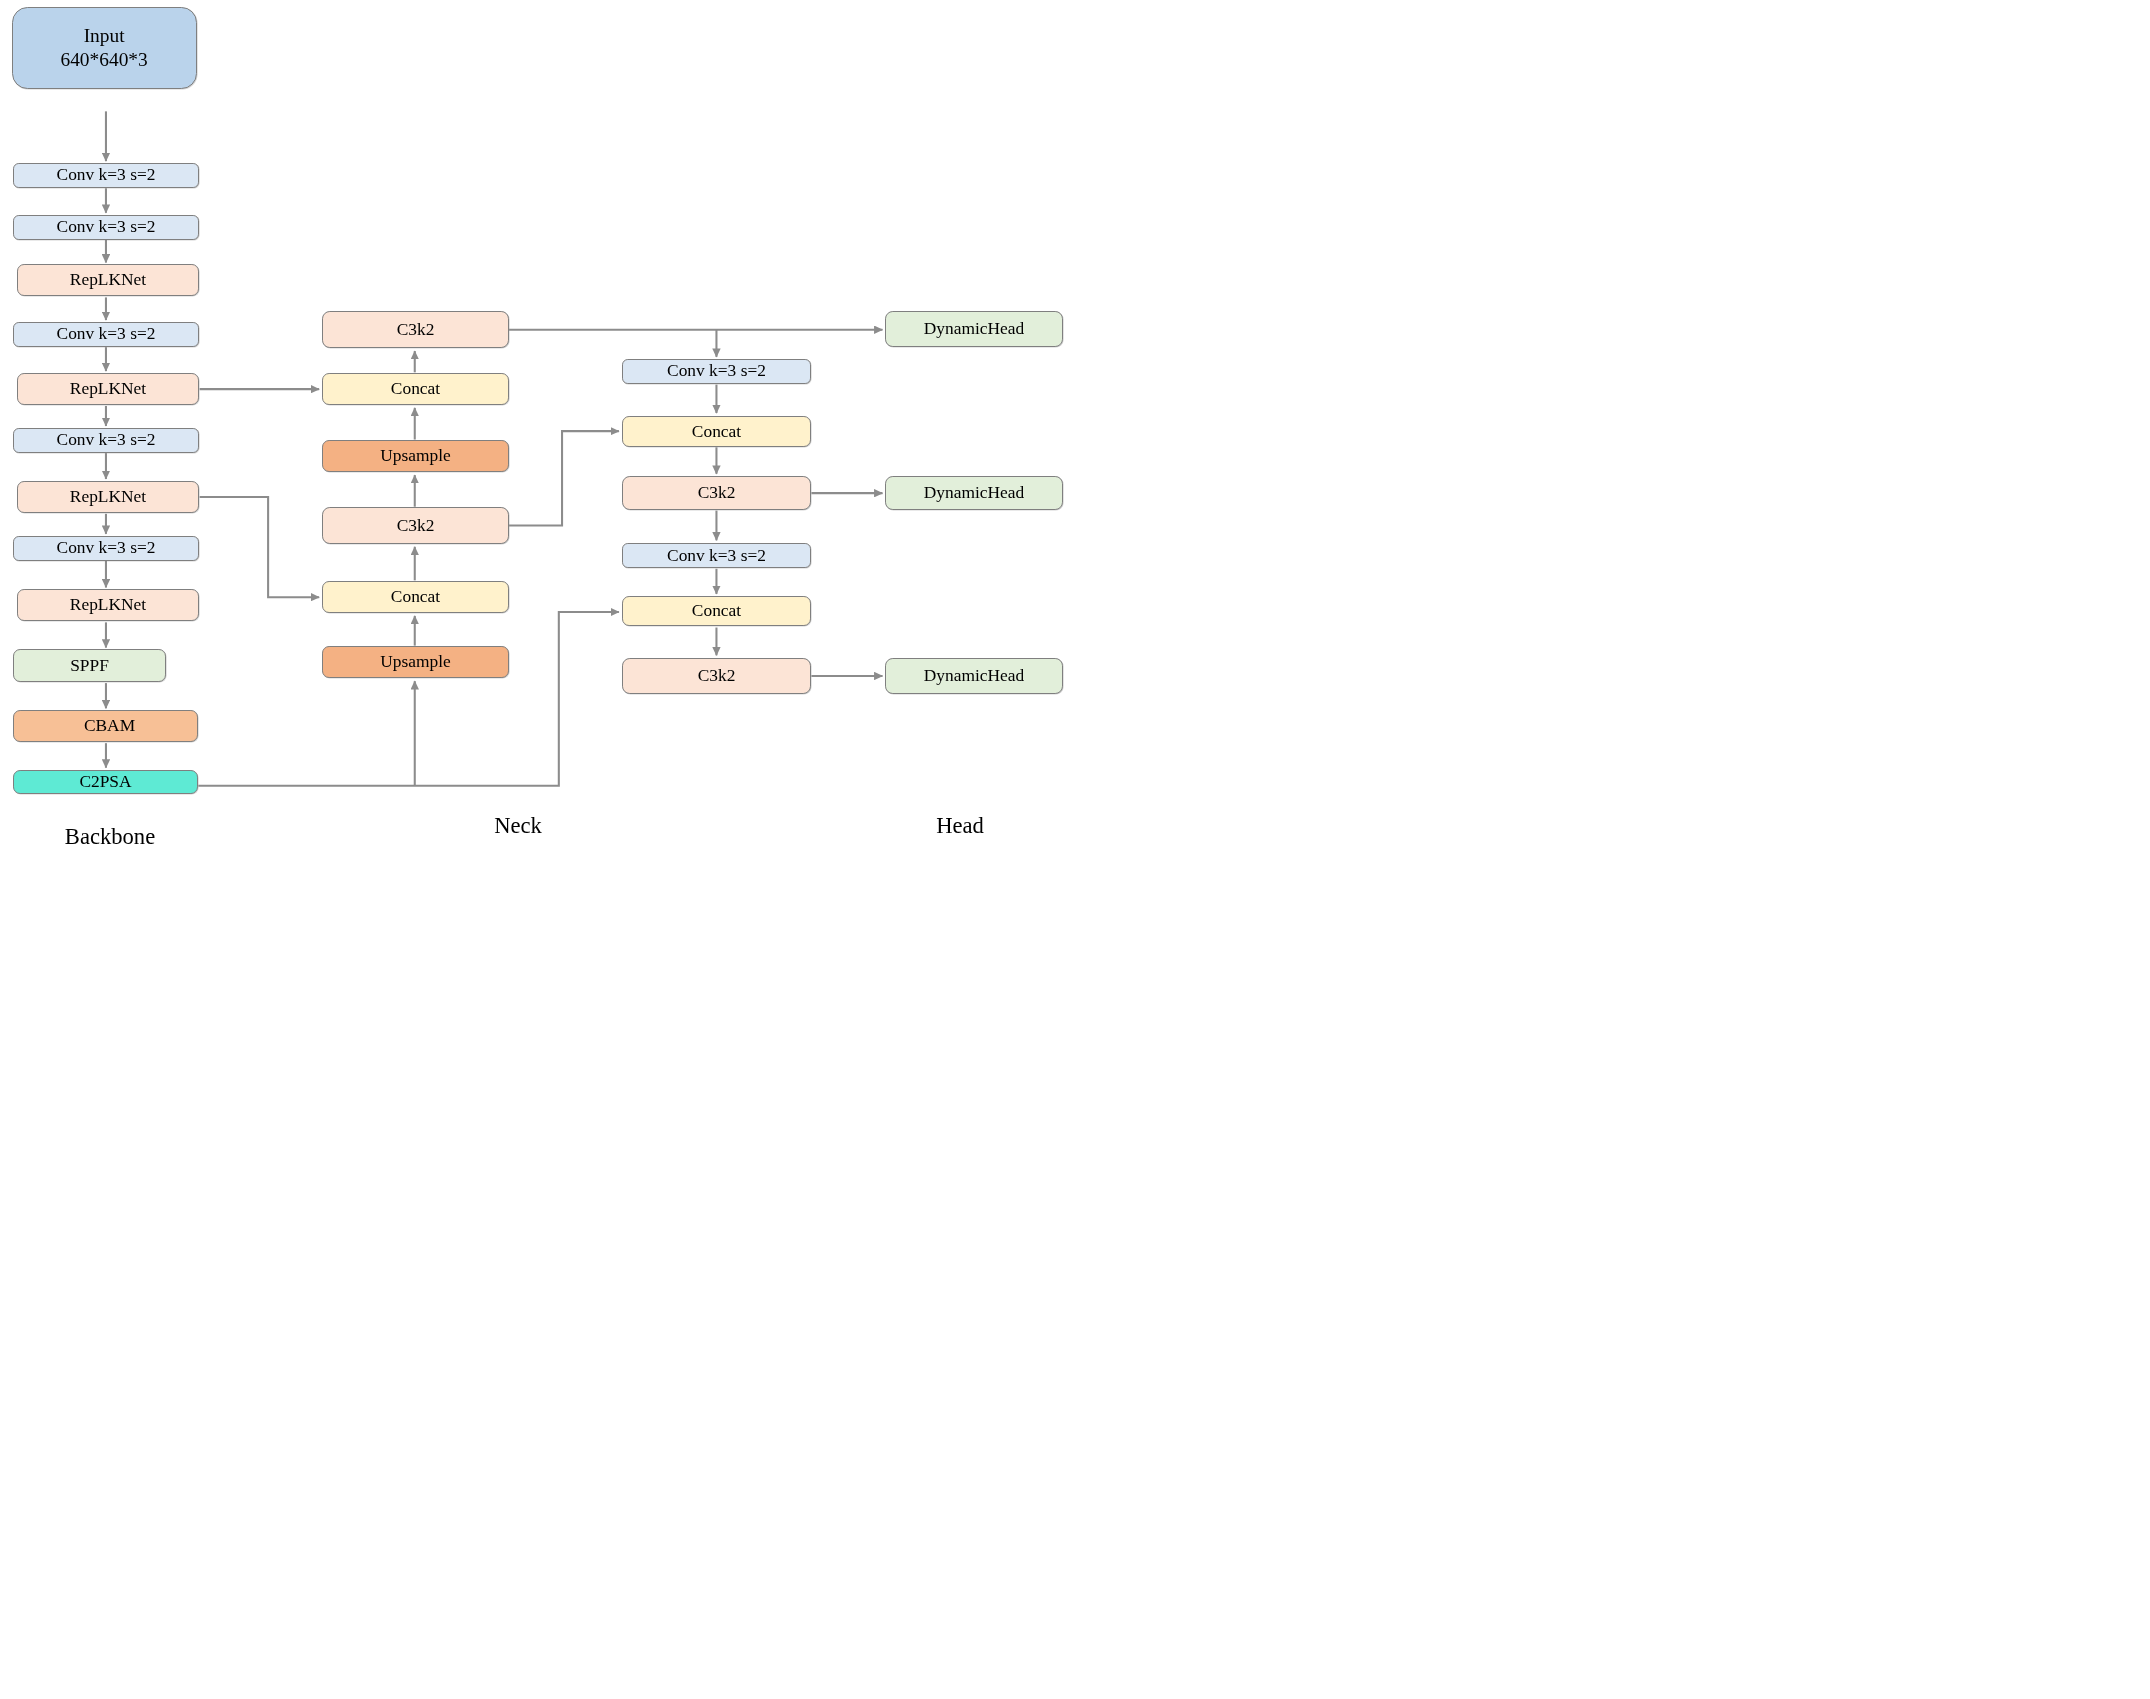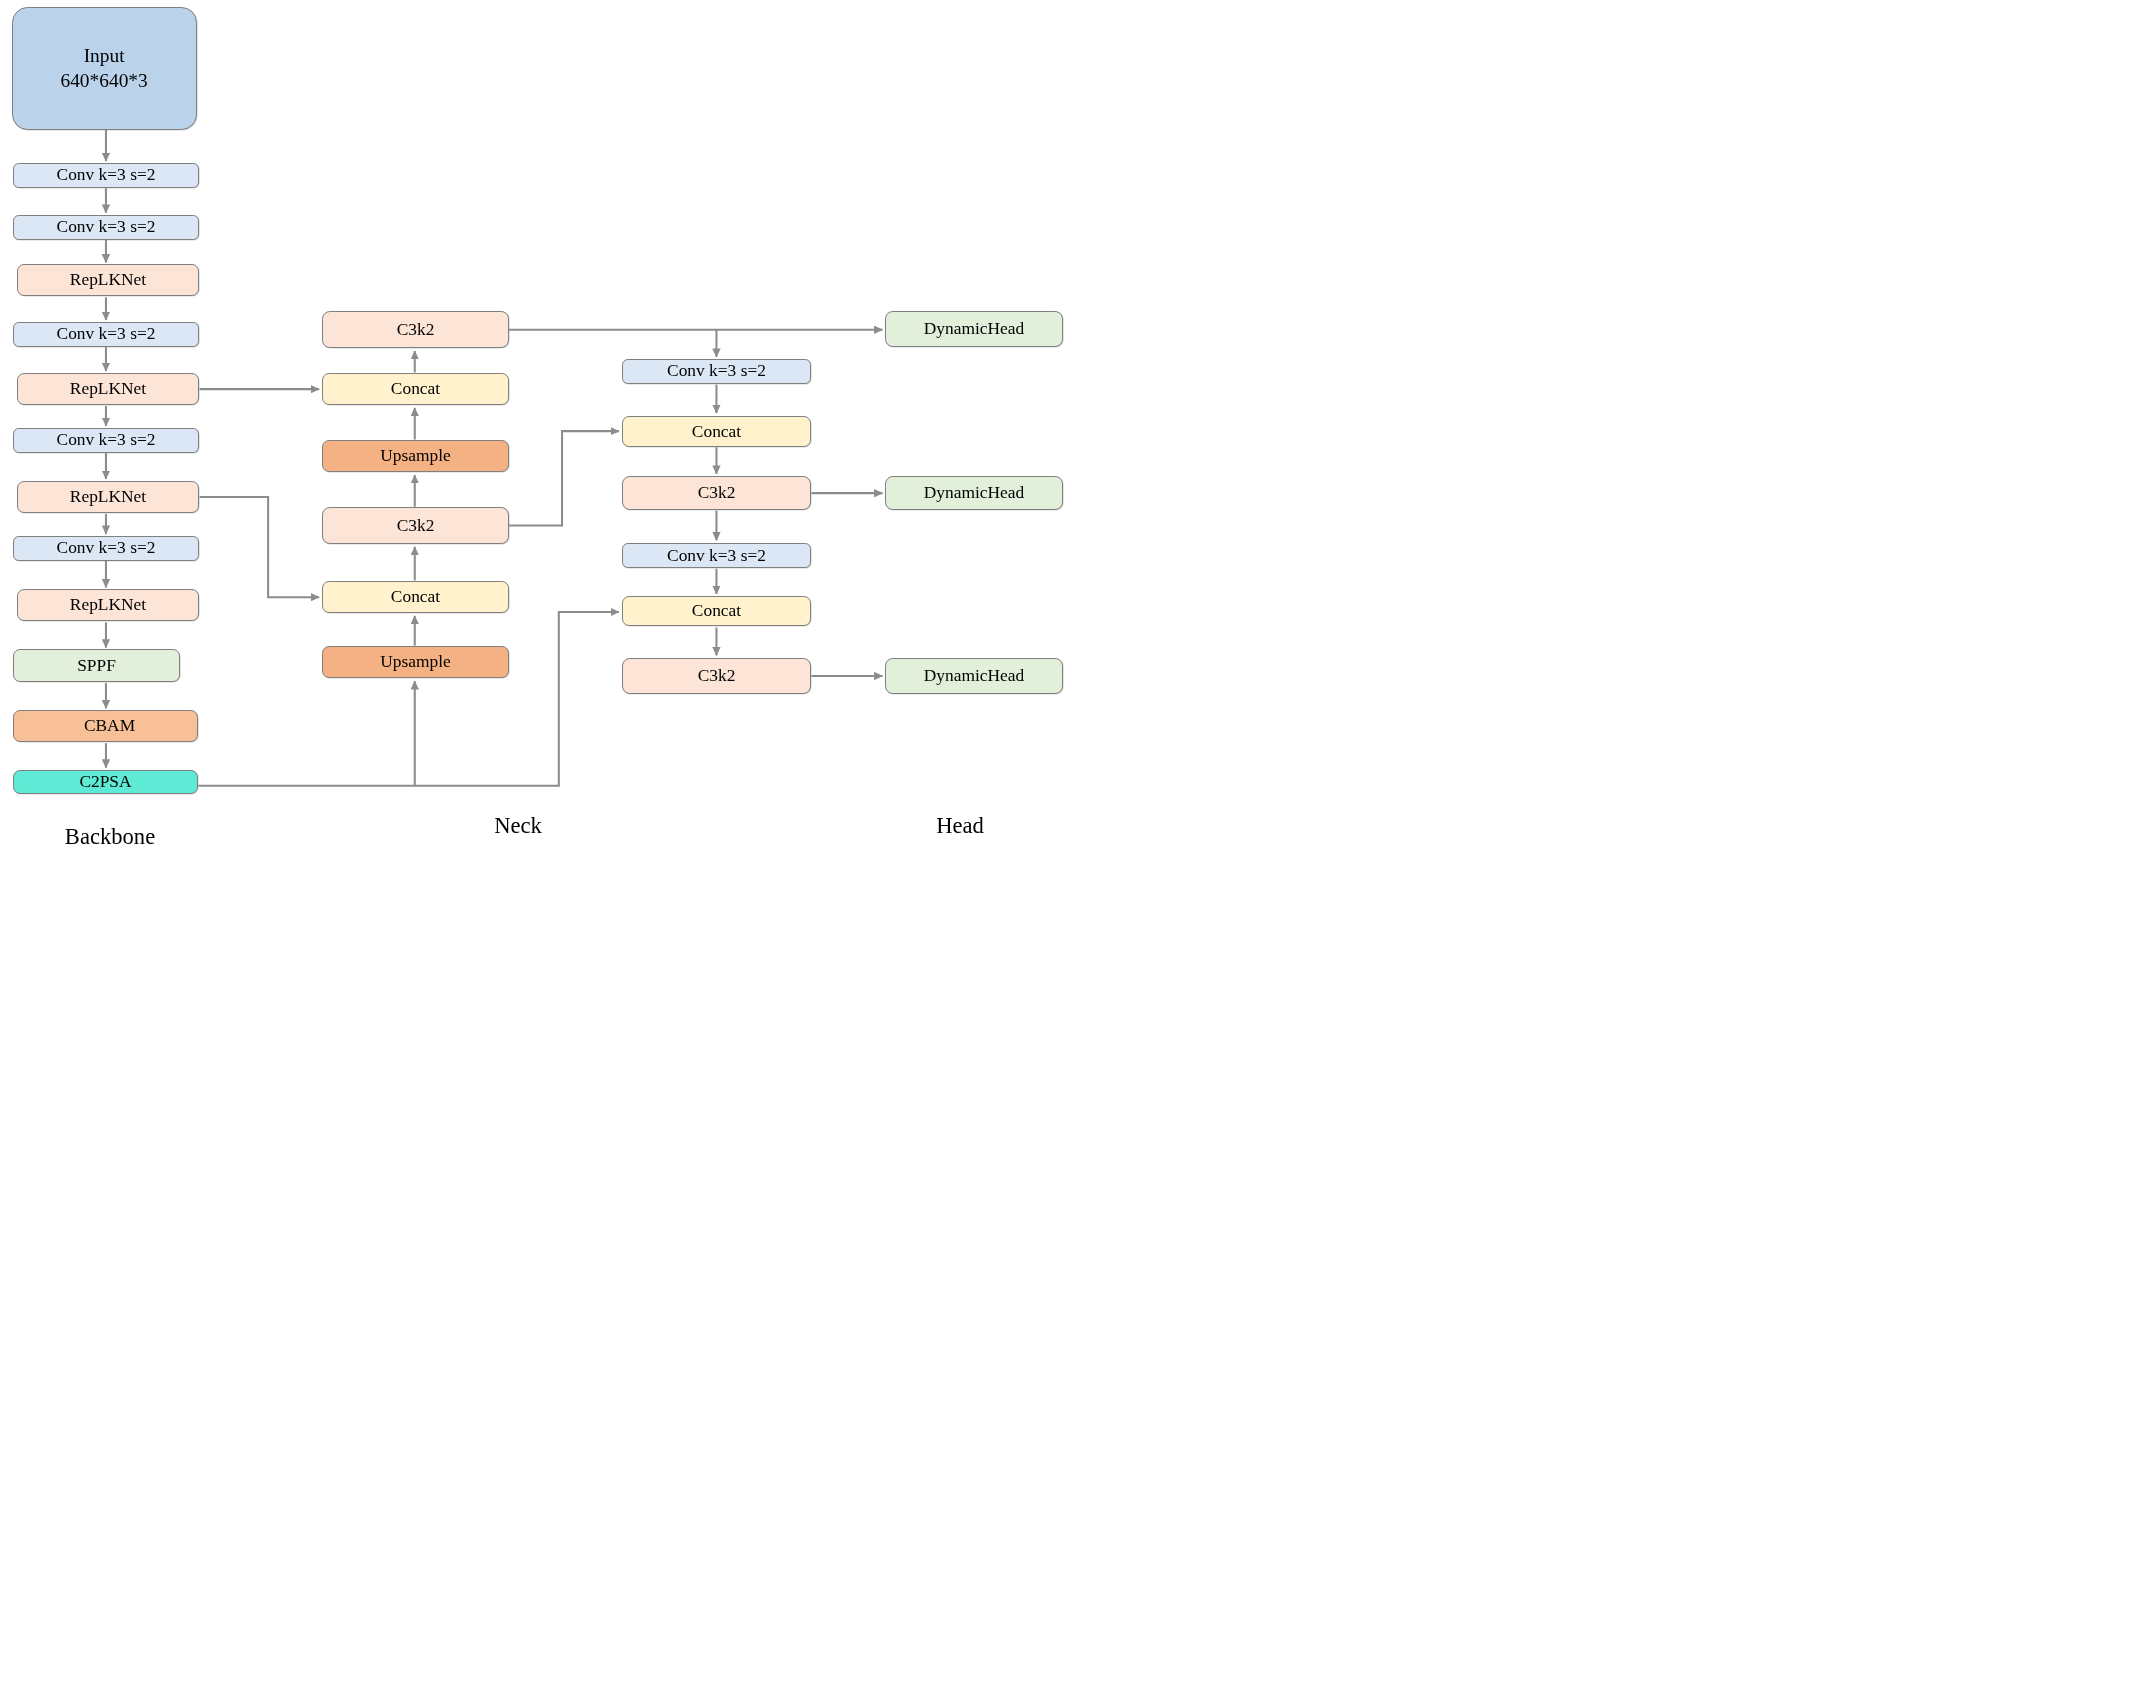--- a/index.html
+++ b/index.html
@@ -77,34 +77,34 @@
         <polyline points="1109,692 1109,733" fill="none" stroke="#8c8c8c" stroke-width="3.2" marker-end="url(#arrowhead)"></polyline>
         <polyline points="1109,790 1109,836" fill="none" stroke="#8c8c8c" stroke-width="3.2" marker-end="url(#arrowhead)"></polyline>
         <polyline points="1109,880 1109,919" fill="none" stroke="#8c8c8c" stroke-width="3.2" marker-end="url(#arrowhead)"></polyline>
         <polyline points="1109,971 1109,1014" fill="none" stroke="#8c8c8c" stroke-width="3.2" marker-end="url(#arrowhead)"></polyline>
         <polyline points="788,813 870,813 870,667 958,667" fill="none" stroke="#8c8c8c" stroke-width="3.2" marker-end="url(#arrowhead)"></polyline>
         <polyline points="1256,763 1366,763" fill="none" stroke="#8c8c8c" stroke-width="3.2" marker-end="url(#arrowhead)"></polyline>
         <polyline points="1256,1046 1366,1046" fill="none" stroke="#8c8c8c" stroke-width="3.2" marker-end="url(#arrowhead)"></polyline>
       </g>
   </svg>
   <div id="node-layer">
-      <div class="node" style="left: 11.6px; top: 7.1px; width: 185px; height: 123px; border-radius: 15.5px; background: rgb(186, 211, 235); border-color: rgb(127, 127, 127); font-size: 19.4px; color: rgb(0, 0, 0);">
+      <div class="node" style="left: 11.6px; top: 7.1px; width: 185px; height: 82px; border-radius: 15.5px; background: rgb(186, 211, 235); border-color: rgb(127, 127, 127); font-size: 19.4px; color: rgb(0, 0, 0);">
         <span>Input</span>
         <span>640*640*3</span>
       </div>
       <div class="node" style="left: 13px; top: 163px; width: 186px; height: 24.6px; border-radius: 5.8px; background: rgb(219, 231, 244); border-color: rgb(127, 127, 127); font-size: 17.4px; color: rgb(0, 0, 0);">Conv k=3 s=2</div>
       <div class="node" style="left: 13px; top: 215px; width: 186px; height: 24.6px; border-radius: 5.8px; background: rgb(219, 231, 244); border-color: rgb(127, 127, 127); font-size: 17.4px; color: rgb(0, 0, 0);">Conv k=3 s=2</div>
       <div class="node" style="left: 17px; top: 264px; width: 182px; height: 32px; border-radius: 7.1px; background: rgb(252, 228, 214); border-color: rgb(127, 127, 127); font-size: 17.4px; color: rgb(0, 0, 0);">RepLKNet</div>
       <div class="node" style="left: 13px; top: 322px; width: 186px; height: 24.6px; border-radius: 5.8px; background: rgb(219, 231, 244); border-color: rgb(127, 127, 127); font-size: 17.4px; color: rgb(0, 0, 0);">Conv k=3 s=2</div>
       <div class="node" style="left: 17px; top: 373px; width: 182px; height: 32px; border-radius: 7.1px; background: rgb(252, 228, 214); border-color: rgb(127, 127, 127); font-size: 17.4px; color: rgb(0, 0, 0);">RepLKNet</div>
       <div class="node" style="left: 13px; top: 428px; width: 186px; height: 24.6px; border-radius: 5.8px; background: rgb(219, 231, 244); border-color: rgb(127, 127, 127); font-size: 17.4px; color: rgb(0, 0, 0);">Conv k=3 s=2</div>
       <div class="node" style="left: 17px; top: 481px; width: 182px; height: 32px; border-radius: 7.1px; background: rgb(252, 228, 214); border-color: rgb(127, 127, 127); font-size: 17.4px; color: rgb(0, 0, 0);">RepLKNet</div>
       <div class="node" style="left: 13px; top: 536px; width: 186px; height: 24.6px; border-radius: 5.8px; background: rgb(219, 231, 244); border-color: rgb(127, 127, 127); font-size: 17.4px; color: rgb(0, 0, 0);">Conv k=3 s=2</div>
       <div class="node" style="left: 17px; top: 589px; width: 182px; height: 32px; border-radius: 7.1px; background: rgb(252, 228, 214); border-color: rgb(127, 127, 127); font-size: 17.4px; color: rgb(0, 0, 0);">RepLKNet</div>
-      <div class="node" style="left: 13px; top: 649px; width: 167px; height: 33px; border-radius: 7.1px; background: rgb(226, 239, 218); border-color: rgb(127, 127, 127); font-size: 17.4px; color: rgb(0, 0, 0);">SPPF</div>
+      <div class="node" style="left: 13px; top: 649px; width: 153px; height: 33px; border-radius: 7.1px; background: rgb(226, 239, 218); border-color: rgb(127, 127, 127); font-size: 17.4px; color: rgb(0, 0, 0);">SPPF</div>
       <div class="node" style="left: 13px; top: 710px; width: 185px; height: 32px; border-radius: 7.1px; background: rgb(247, 192, 150); border-color: rgb(127, 127, 127); font-size: 17.4px; color: rgb(0, 0, 0); padding-left: 8px;">CBAM</div>
       <div class="node" style="left: 13px; top: 770px; width: 185px; height: 24px; border-radius: 7.1px; background: #5eead4; border-color: rgb(127, 127, 127); font-size: 17.4px; color: rgb(0, 0, 0);">C2PSA</div>
       <div class="node" style="left: 322px; top: 311px; width: 187px; height: 37px; border-radius: 7.8px; background: rgb(252, 228, 214); border-color: rgb(127, 127, 127); font-size: 17.4px; color: rgb(0, 0, 0);">C3k2</div>
       <div class="node" style="left: 322px; top: 373px; width: 187px; height: 32px; border-radius: 7.1px; background: rgb(255, 242, 204); border-color: rgb(127, 127, 127); font-size: 17.4px; color: rgb(0, 0, 0);">Concat</div>
       <div class="node" style="left: 322px; top: 440px; width: 187px; height: 32px; border-radius: 7.1px; background: rgb(244, 177, 131); border-color: rgb(127, 127, 127); font-size: 17.4px; color: rgb(0, 0, 0);">Upsample</div>
       <div class="node" style="left: 322px; top: 507px; width: 187px; height: 37px; border-radius: 7.8px; background: rgb(252, 228, 214); border-color: rgb(127, 127, 127); font-size: 17.4px; color: rgb(0, 0, 0);">C3k2</div>
       <div class="node" style="left: 322px; top: 581px; width: 187px; height: 32px; border-radius: 7.1px; background: rgb(255, 242, 204); border-color: rgb(127, 127, 127); font-size: 17.4px; color: rgb(0, 0, 0);">Concat</div>
       <div class="node" style="left: 322px; top: 646px; width: 187px; height: 32px; border-radius: 7.1px; background: rgb(244, 177, 131); border-color: rgb(127, 127, 127); font-size: 17.4px; color: rgb(0, 0, 0);">Upsample</div>
       <div class="node" style="left: 622px; top: 359px; width: 189px; height: 24.6px; border-radius: 5.8px; background: rgb(219, 231, 244); border-color: rgb(127, 127, 127); font-size: 17.4px; color: rgb(0, 0, 0);">Conv k=3 s=2</div>
       <div class="node" style="left: 622px; top: 416px; width: 189px; height: 31px; border-radius: 7.1px; background: rgb(255, 242, 204); border-color: rgb(127, 127, 127); font-size: 17.4px; color: rgb(0, 0, 0);">Concat</div>

